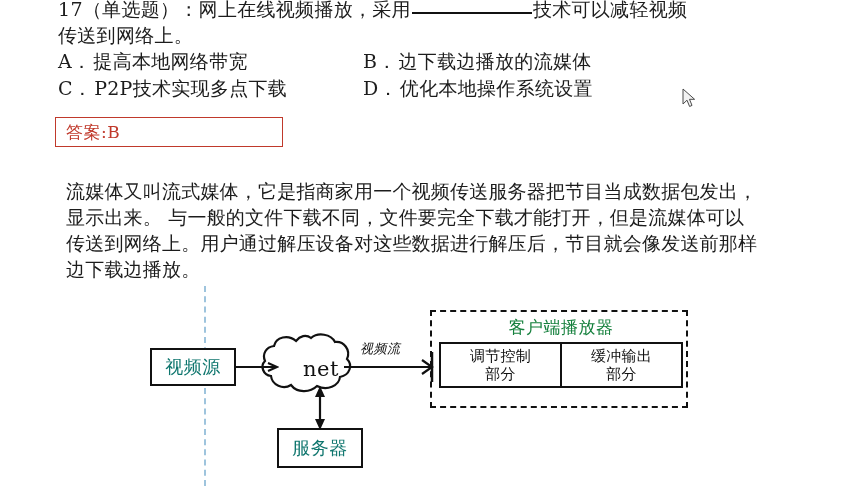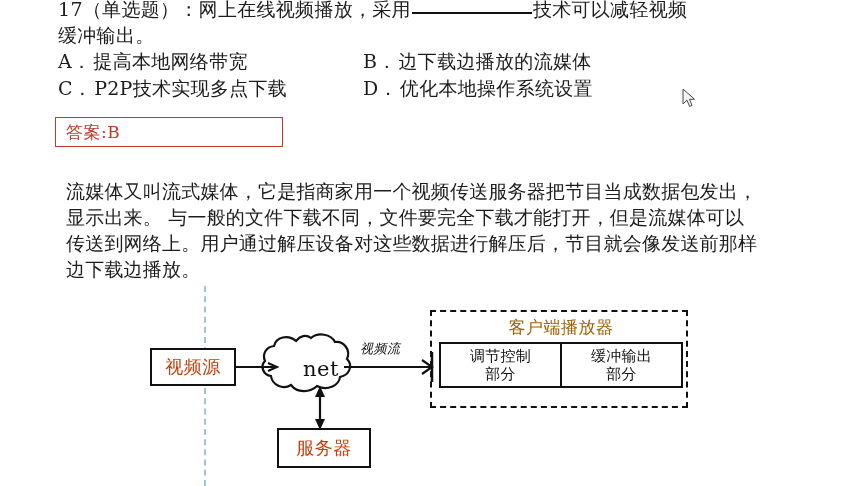--- a/index.html
+++ b/index.html
@@ -113,27 +113,27 @@
     border: 2px solid #111;
     box-sizing: border-box;
     background: #fff;
     display: flex;
     align-items: center;
     justify-content: center;
   }
   .node-label {
     font-family: "DejaVu Serif", serif;
     font-size: 18px;
-    color: #c2410c;
+    color: #0f766e;
     white-space: nowrap;
     letter-spacing: 0.5px;
   }
 
   #video-source-box { left: 150px; top: 348px; width: 86px; height: 38px; }
-  #server-box       { left: 277px; top: 428px; width: 94px; height: 40px; }
+  #server-box       { left: 277px; top: 428px; width: 86px; height: 40px; }
 
   .cloud-wrap {
     position: absolute;
     left: 272px;
     top: 338px;
     width: 98px;
     height: 62px;
   }
   .cloud-text {
     position: absolute;
@@ -170,21 +170,21 @@
     box-sizing: border-box;
   }
   .client-player-title {
     position: absolute;
     left: 0;
     top: 4px;
     width: 258px;
     text-align: center;
     font-family: "DejaVu Serif", serif;
     font-size: 17px;
-    color: #a16207;
+    color: #15803d;
     letter-spacing: 0.5px;
     white-space: nowrap;
   }
   .module-row {
     position: absolute;
     left: 7px;
     top: 30px;
     width: 244px;
     height: 46px;
     display: flex;
@@ -219,21 +219,21 @@
   }
 </style>
 </head>
 <body>
 
 <div id="page">
 
   <div class="q-block">
     <div class="q-line"><span>17（单选题）：网上在线视频播放，采用</span><span class="blank"></span><span>技术可以减轻视频</span></div>
 
-    <div class="q-line">缓冲输出。</div>
+    <div class="q-line">传送到网络上。</div>
 
     <div class="opt-row">
       <div class="opt-cell"><span class="opt-letter">A．</span><span>提高本地网络带宽</span></div>
       <div class="opt-cell"><span class="opt-letter">B．</span><span>边下载边播放的流媒体</span></div>
     </div>
 
     <div class="opt-row">
       <div class="opt-cell"><span class="opt-letter">C．</span><span>P2P技术实现多点下载</span></div>
       <div class="opt-cell"><span class="opt-letter">D．</span><span>优化本地操作系统设置</span></div>
     </div>

